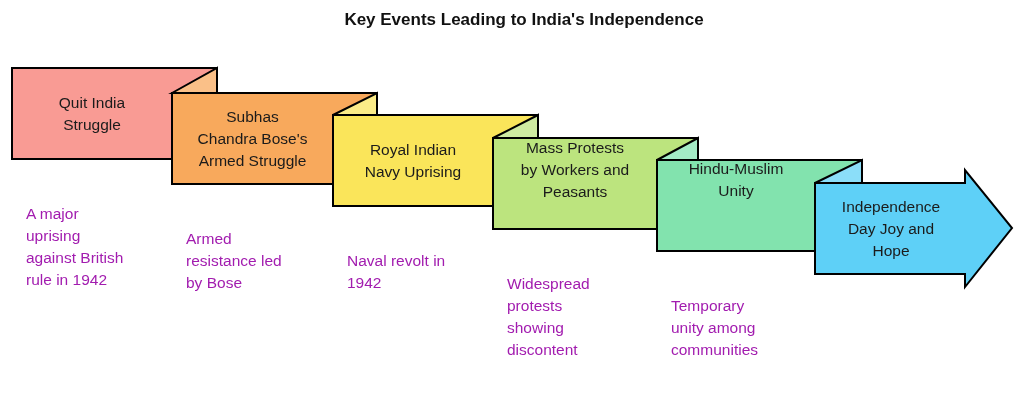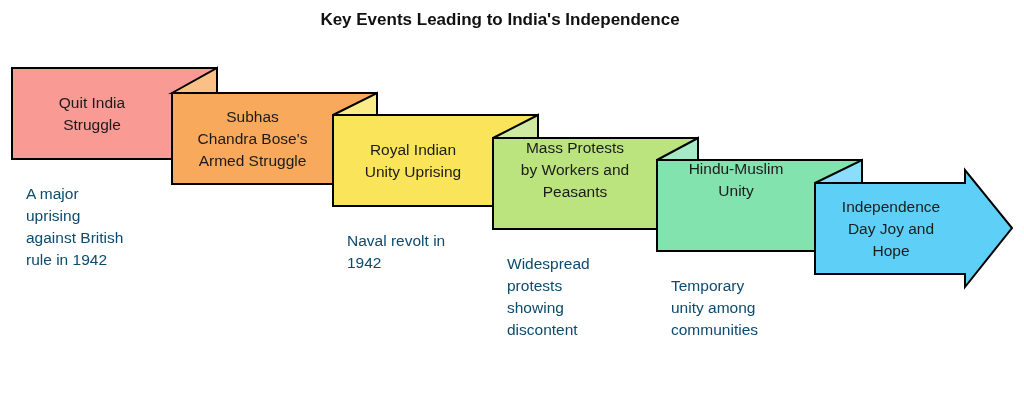--- a/index.html
+++ b/index.html
@@ -13,20 +13,21 @@
   }
   .title {
     position: absolute;
     left: 0;
     top: 10px;
     width: 1000px;
     text-align: center;
     font-size: 17px;
     font-weight: bold;
     color: #111111;
+    padding-left: 24px;
   }
   svg.shapes {
     position: absolute;
     left: 0;
     top: 0;
   }
   svg.shapes polygon {
     stroke: #000000;
     stroke-width: 2;
     stroke-linejoin: miter;
@@ -41,21 +42,22 @@
     font-size: 15.5px;
     line-height: 22px;
     color: #1b1b1b;
     pointer-events: none;
   }
   .desc {
     position: absolute;
     white-space: pre-line;
     font-size: 15.5px;
     line-height: 22px;
-    color: #0c4a6e;
+    color: #a21caf;
+    margin-top: 20px;
   }
 </style>
 </head>
 <body>
 
 <div class="stage">
 
   <div class="title">Key Events Leading to India's Independence</div>
 
   <svg class="shapes" width="1024" height="403" viewBox="0 0 1024 403">
@@ -77,34 +79,37 @@
     <polygon points="815,183 862,160 862,183" fill="#8BDEF9"></polygon>
     <polygon points="815,183 965,183 965,170 1012,228 965,287 965,274 815,274" fill="#5ED0F7"></polygon>
   </svg>
 
   <div class="label" style="left:12px;  top:68px;  width:160px; height:91px;">Quit India
 Struggle</div>
   <div class="label" style="left:172px; top:93px;  width:161px; height:91px;">Subhas
 Chandra Bose's
 Armed Struggle</div>
   <div class="label" style="left:333px; top:115px; width:160px; height:91px;">Royal Indian
-Unity Uprising</div>
+Navy Uprising</div>
   <div class="label" style="left:493px; top:138px; width:164px; height:64px;">Mass Protests
 by Workers and
 Peasants</div>
   <div class="label" style="left:657px; top:144px; width:158px; height:72px;">Hindu-Muslim
 Unity</div>
   <div class="label" style="left:815px; top:183px; width:152px; height:91px;">Independence
 Day Joy and
 Hope</div>
 
   <div class="desc" style="left:26px;  top:183px; width:150px;">A major
 uprising
 against British
 rule in 1942</div>
+  <div class="desc" style="left:186px; top:208px; width:150px;">Armed
+resistance led
+by Bose</div>
   <div class="desc" style="left:347px; top:230px; width:150px;">Naval revolt in
 1942</div>
   <div class="desc" style="left:507px; top:253px; width:150px;">Widespread
 protests
 showing
 discontent</div>
   <div class="desc" style="left:671px; top:275px; width:150px;">Temporary
 unity among
 communities</div>
 

